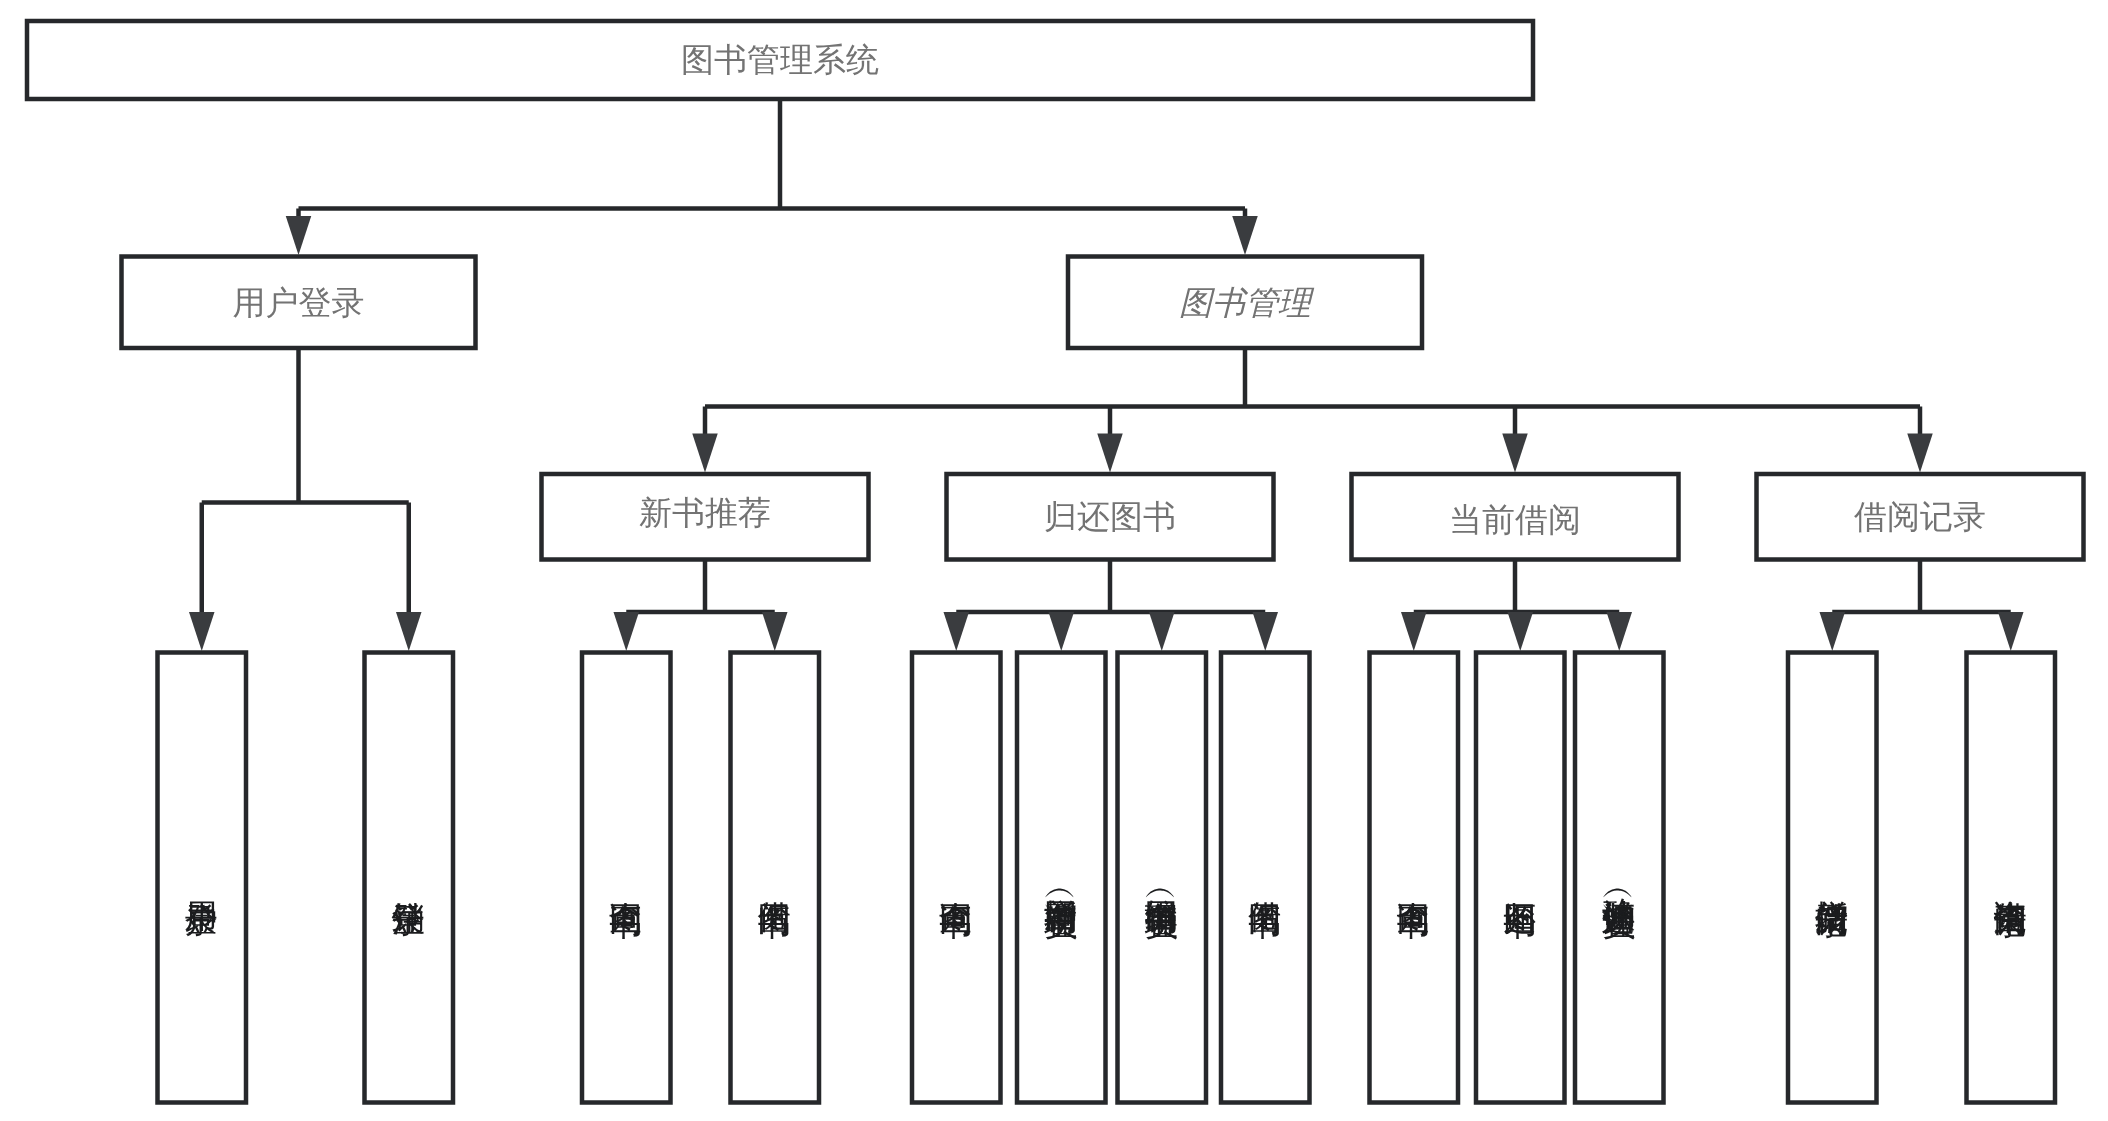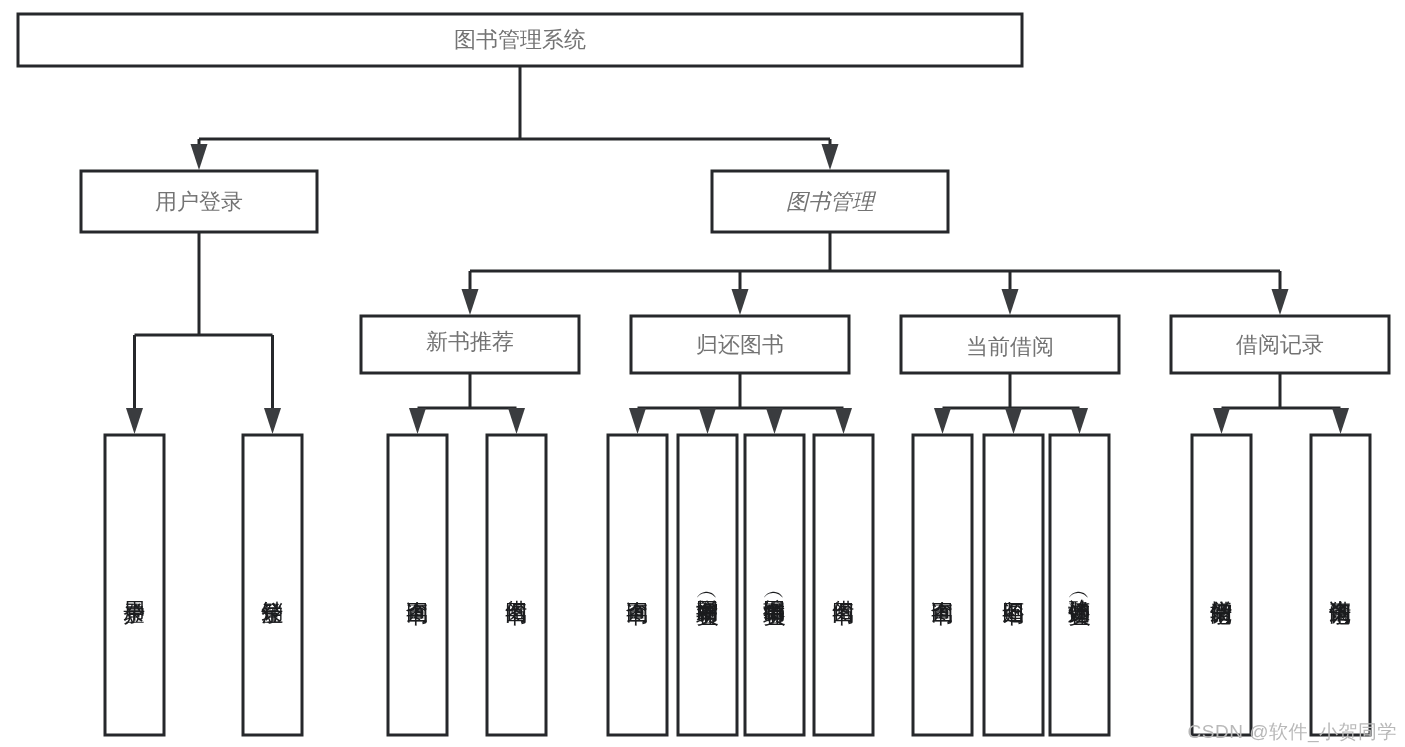--- a/index.html
+++ b/index.html
@@ -138,14 +138,13 @@
       <div class="vtext-wrap" style="left: 678px; top: 435px; width: 59px; height: 300px;">新增图书（管理员）</div>
       <div class="vtext-wrap" style="left: 745px; top: 435px; width: 59px; height: 300px;">编辑图书（管理员）</div>
       <div class="vtext-wrap" style="left: 814px; top: 435px; width: 59px; height: 300px;">借阅图书</div>
       <div class="vtext-wrap" style="left: 913px; top: 435px; width: 59px; height: 300px;">查询图书</div>
       <div class="vtext-wrap" style="left: 984px; top: 435px; width: 59px; height: 300px;">归还图书</div>
       <div class="vtext-wrap" style="left: 1050px; top: 435px; width: 59px; height: 300px;">确认归还（管理员）</div>
       <div class="vtext-wrap" style="left: 1192px; top: 435px; width: 59px; height: 300px;">新增借阅记录</div>
       <div class="vtext-wrap" style="left: 1311px; top: 435px; width: 59px; height: 300px;">查询借阅记录</div>
     </div>
 
-  <div id="watermark">CSDN @软件_小贺同学</div>
 </div>
 
 </body></html>

